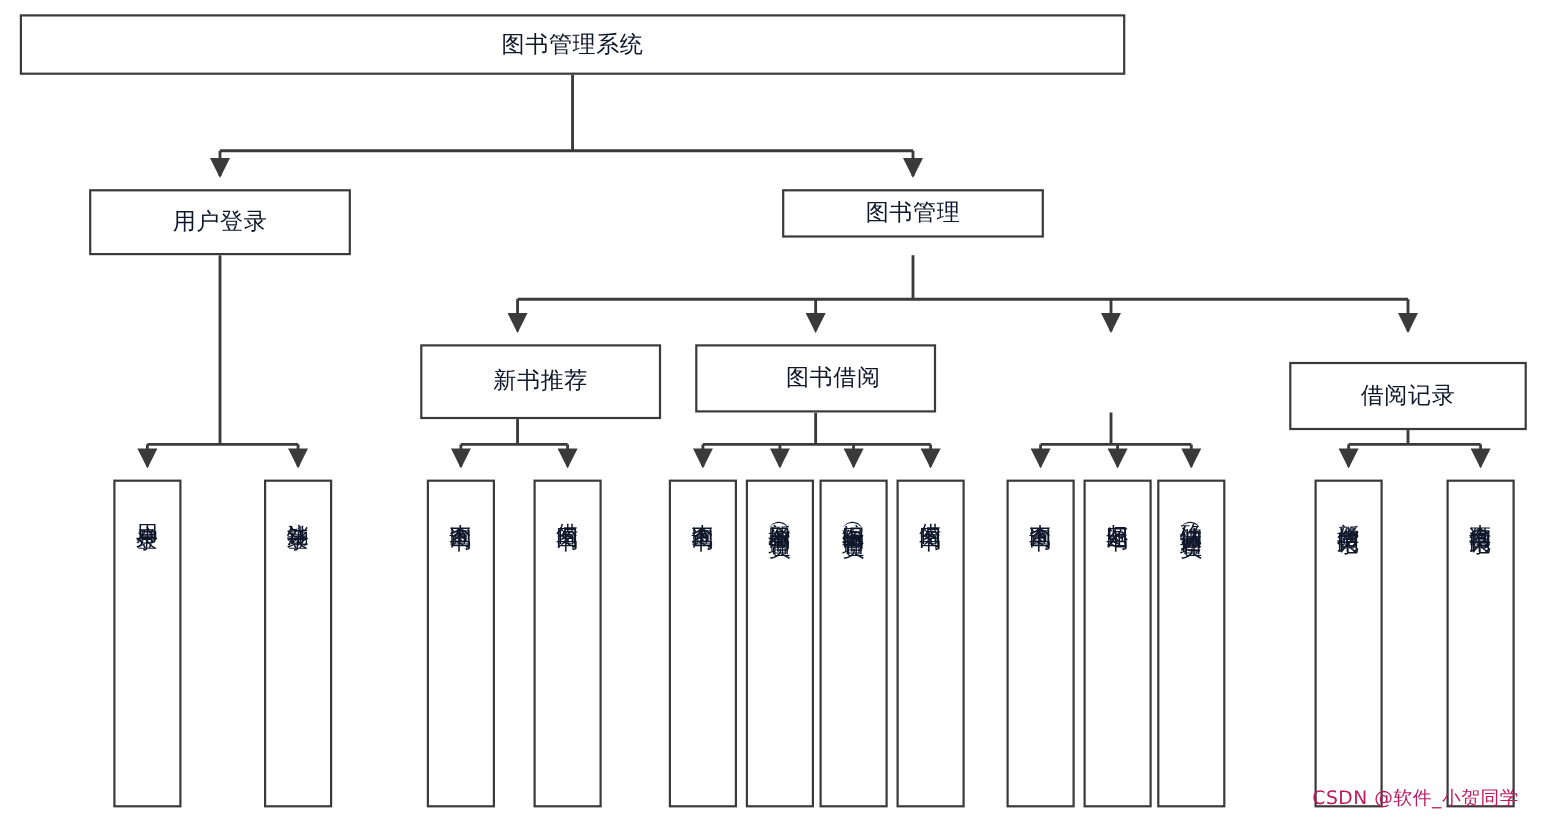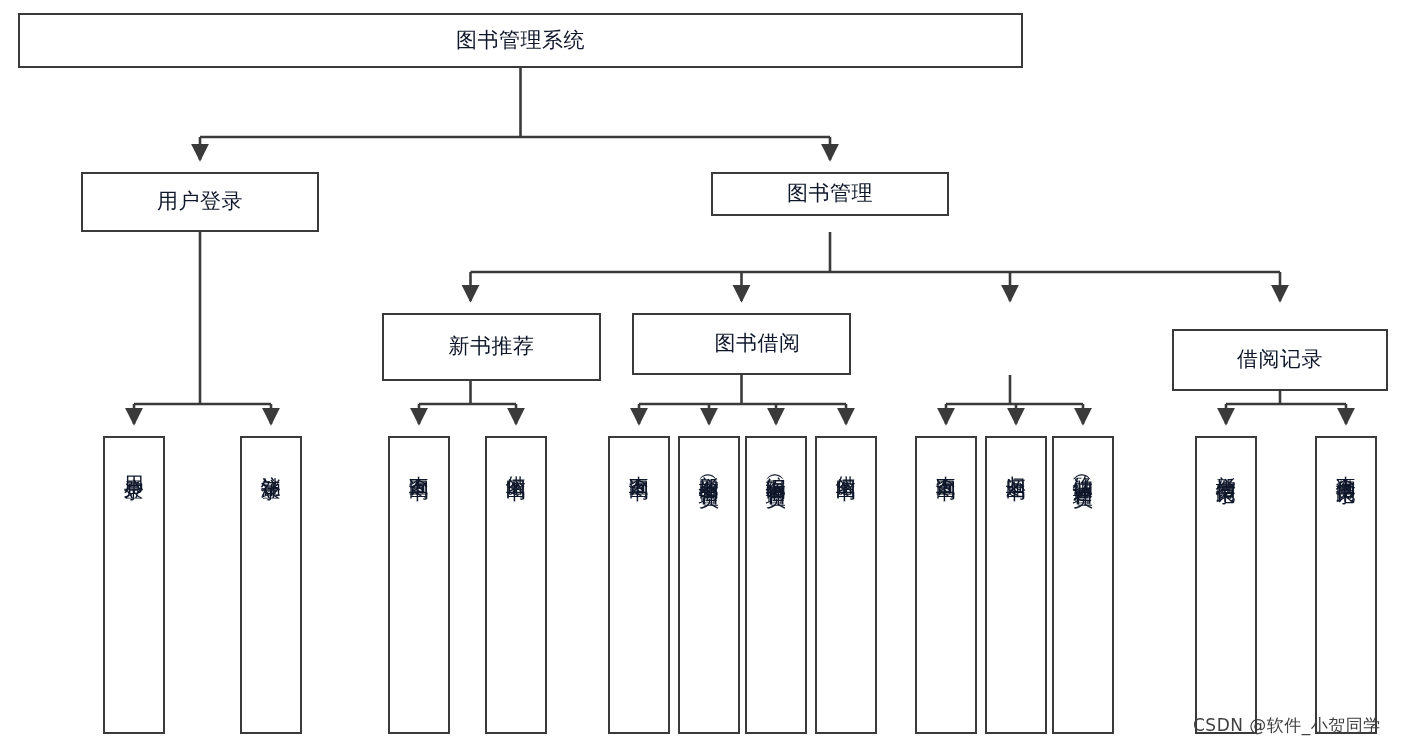--- a/index.html
+++ b/index.html
@@ -55,21 +55,21 @@
     font-size: 20px;
     line-height: 1.32;
     letter-spacing: 2px;
     white-space: nowrap;
   }
   #watermark {
     position: absolute;
     left: 1193px;
     top: 714px;
     font-size: 17px;
-    color: #404040;
+    color: #be185d;
     white-space: nowrap;
     letter-spacing: 0.5px;
   }
 </style>
 </head>
 <body>
 
 <div id="canvas">
 
   <svg id="edges" viewBox="0 0 1405 747">

